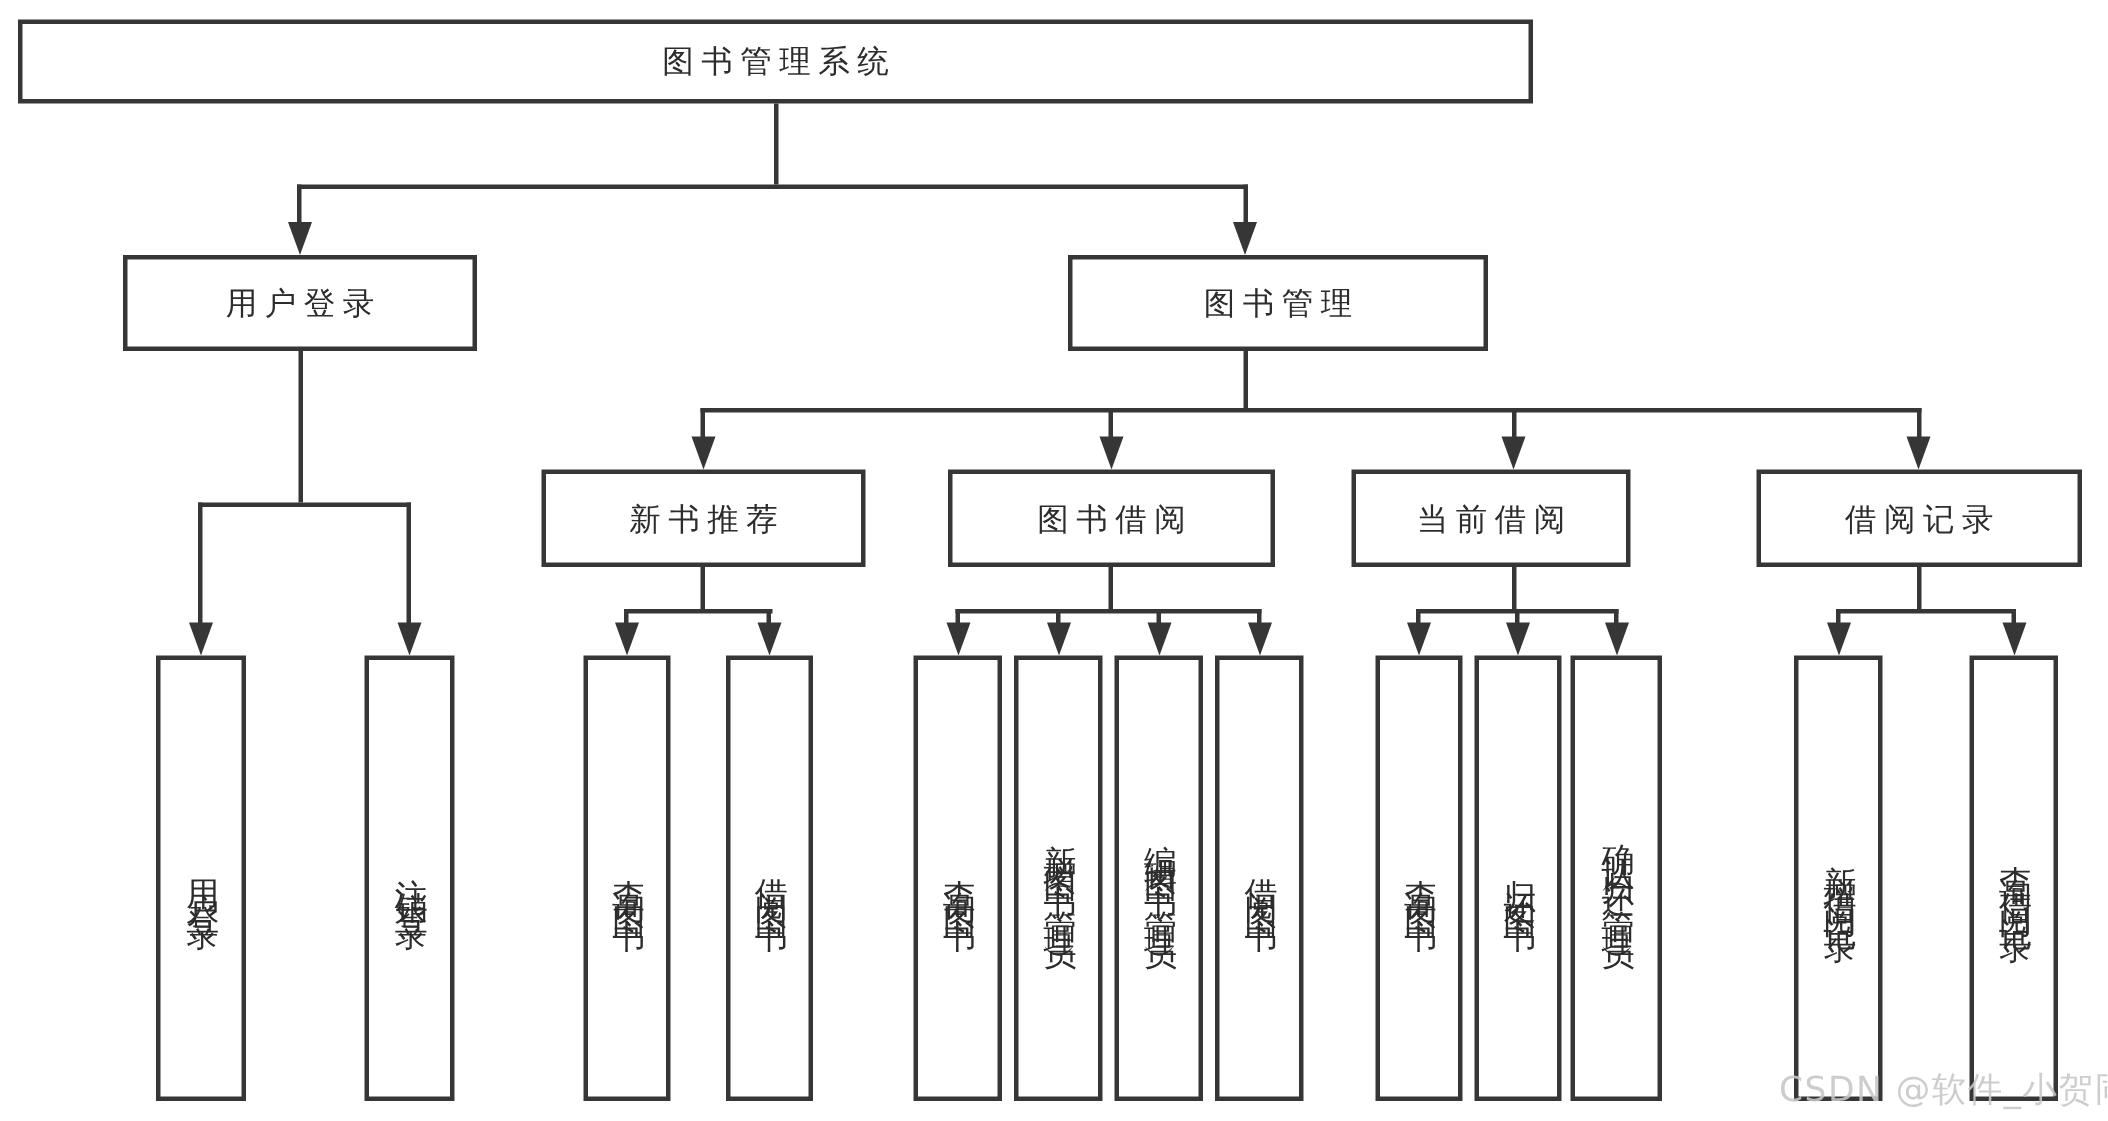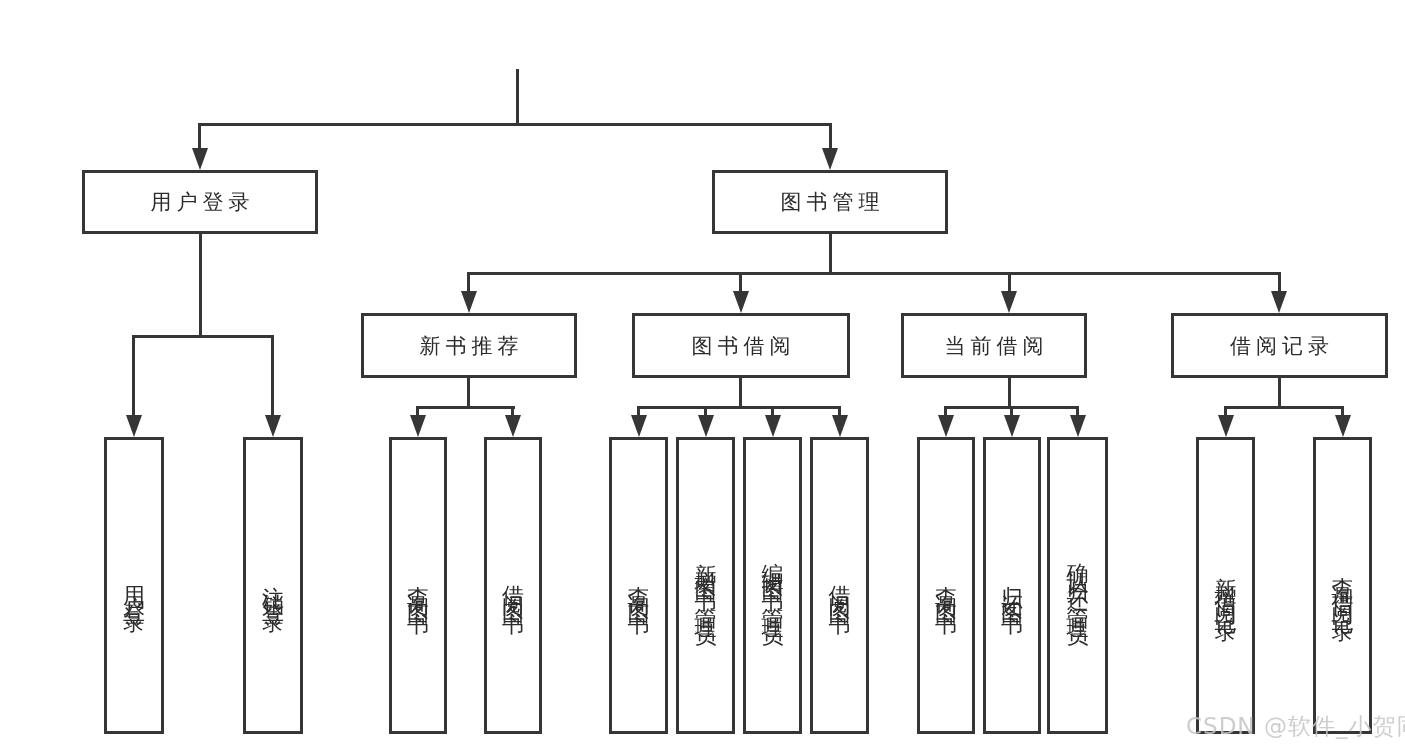--- a/index.html
+++ b/index.html
@@ -58,30 +58,31 @@
     opacity:.88;
     white-space:nowrap;
     z-index:5;
   }
 </style>
 </head>
 <body>
 
 <div class="canvas">
 
+  <div class="node h" style="left:12px;top:13px;width:1010px;height:56px">图书管理系统</div>
 
   <div class="vline" style="left:516px;top:69px;height:54px"></div>
   <div class="hline" style="left:198px;top:123px;width:634px"></div>
   <div class="vline" style="left:198px;top:123px;height:28px"></div>
   <div class="arrow" style="left:200px;top:148px"></div>
   <div class="vline" style="left:829px;top:123px;height:28px"></div>
   <div class="arrow" style="left:830px;top:148px"></div>
 
   <div class="node h" style="left:82px;top:170px;width:236px;height:64px">用户登录</div>
-  <div class="node h" style="left:712px;top:170px;width:236px;height:64px">图书管理</div>
+  <div class="node h" style="left:712px;top:170px;width:280px;height:64px">图书管理</div>
 
   <div class="vline" style="left:199px;top:234px;height:101px"></div>
   <div class="hline" style="left:132px;top:335px;width:142px"></div>
   <div class="vline" style="left:132px;top:335px;height:84px"></div>
   <div class="arrow" style="left:134px;top:415px"></div>
   <div class="vline" style="left:271px;top:335px;height:84px"></div>
   <div class="arrow" style="left:273px;top:415px"></div>
 
   <div class="vline" style="left:829px;top:234px;height:38px"></div>
   <div class="hline" style="left:467px;top:272px;width:814px"></div>

